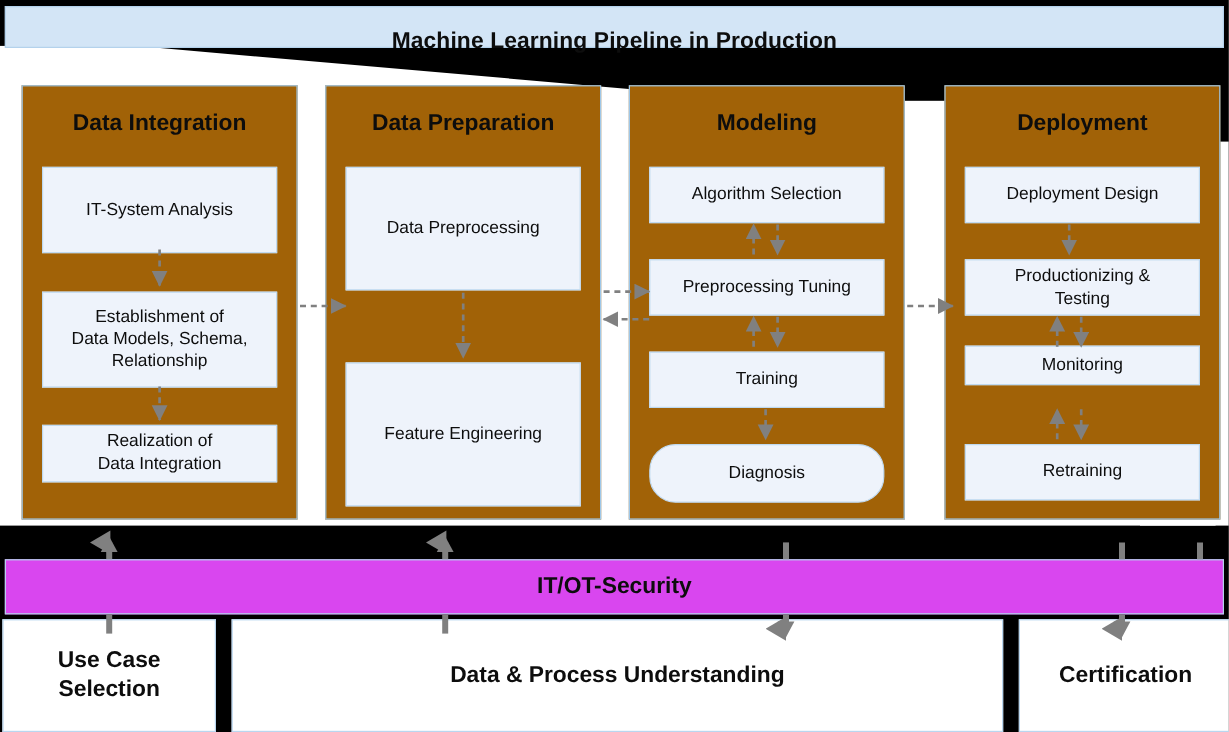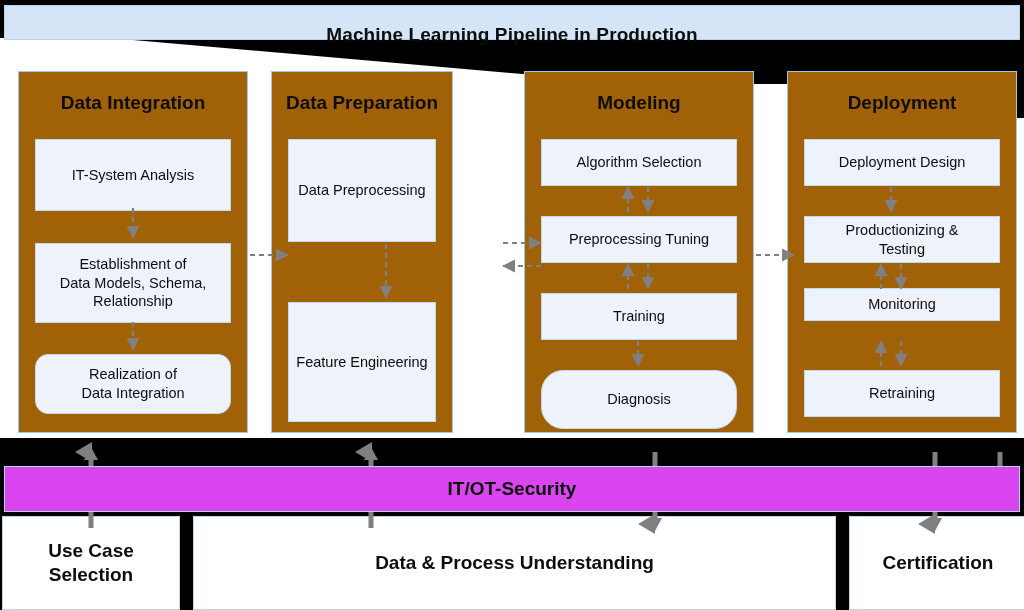--- a/index.html
+++ b/index.html
@@ -56,21 +56,21 @@
     position:absolute;left:16px;right:16px;
     background:#eef3fb;border:1px solid #bfd9f0;
     box-sizing:border-box;
     display:flex;align-items:center;justify-content:center;
     text-align:center;
     font-size:14.5px;color:#0d0d0d;line-height:1.28;
     padding:2px 4px;
   }
 
   #col-di{left:18px;width:230px;}
-  #col-dp{left:271px;width:182px;}
+  #col-dp{left:271px;width:230px;}
   #col-mo{left:524px;width:230px;}
   #col-de{left:787px;width:230px;}
 
   
   #arrows{position:absolute;left:0;top:0;width:1024px;height:610px;z-index:7;pointer-events:none;}
 
   
   .secband{
     position:absolute;left:4px;top:466px;width:1016px;height:46px;
     background:#d946ef;border:1px solid #b4d2ec;box-sizing:border-box;
@@ -106,21 +106,21 @@
   </div>
 
   <div class="col" id="col-di">
     <div class="col-title">Data Integration</div>
     <div class="card" style="top:67px;height:72px;">
       <span>IT-System Analysis</span>
     </div>
     <div class="card" style="top:171px;height:80px;">
       <span class="ml">Establishment of<br>Data Models, Schema,<br>Relationship</span>
     </div>
-    <div class="card" style="top:282px;height:60px;border-radius:13px;">
+    <div class="card" style="top:282px;height:48px;">
       <span class="ml">Realization of<br>Data Integration</span>
     </div>
   </div>
 
   <div class="col" id="col-dp">
     <div class="col-title">Data Preparation</div>
     <div class="card" style="top:67px;height:103px;">
       <span>Data Preprocessing</span>
     </div>
     <div class="card" style="top:230px;height:120px;">
@@ -132,21 +132,21 @@
     <div class="col-title">Modeling</div>
     <div class="card" style="top:67px;height:47px;">
       <span>Algorithm Selection</span>
     </div>
     <div class="card" style="top:144px;height:47px;">
       <span>Preprocessing Tuning</span>
     </div>
     <div class="card" style="top:221px;height:47px;">
       <span>Training</span>
     </div>
-    <div class="card" style="top:298px;height:59px;border-radius:22px;">
+    <div class="card" style="top:298px;height:49px;border-radius:22px;">
       <span>Diagnosis</span>
     </div>
   </div>
 
   <div class="col" id="col-de">
     <div class="col-title">Deployment</div>
     <div class="card" style="top:67px;height:47px;">
       <span>Deployment Design</span>
     </div>
     <div class="card" style="top:144px;height:47px;">

